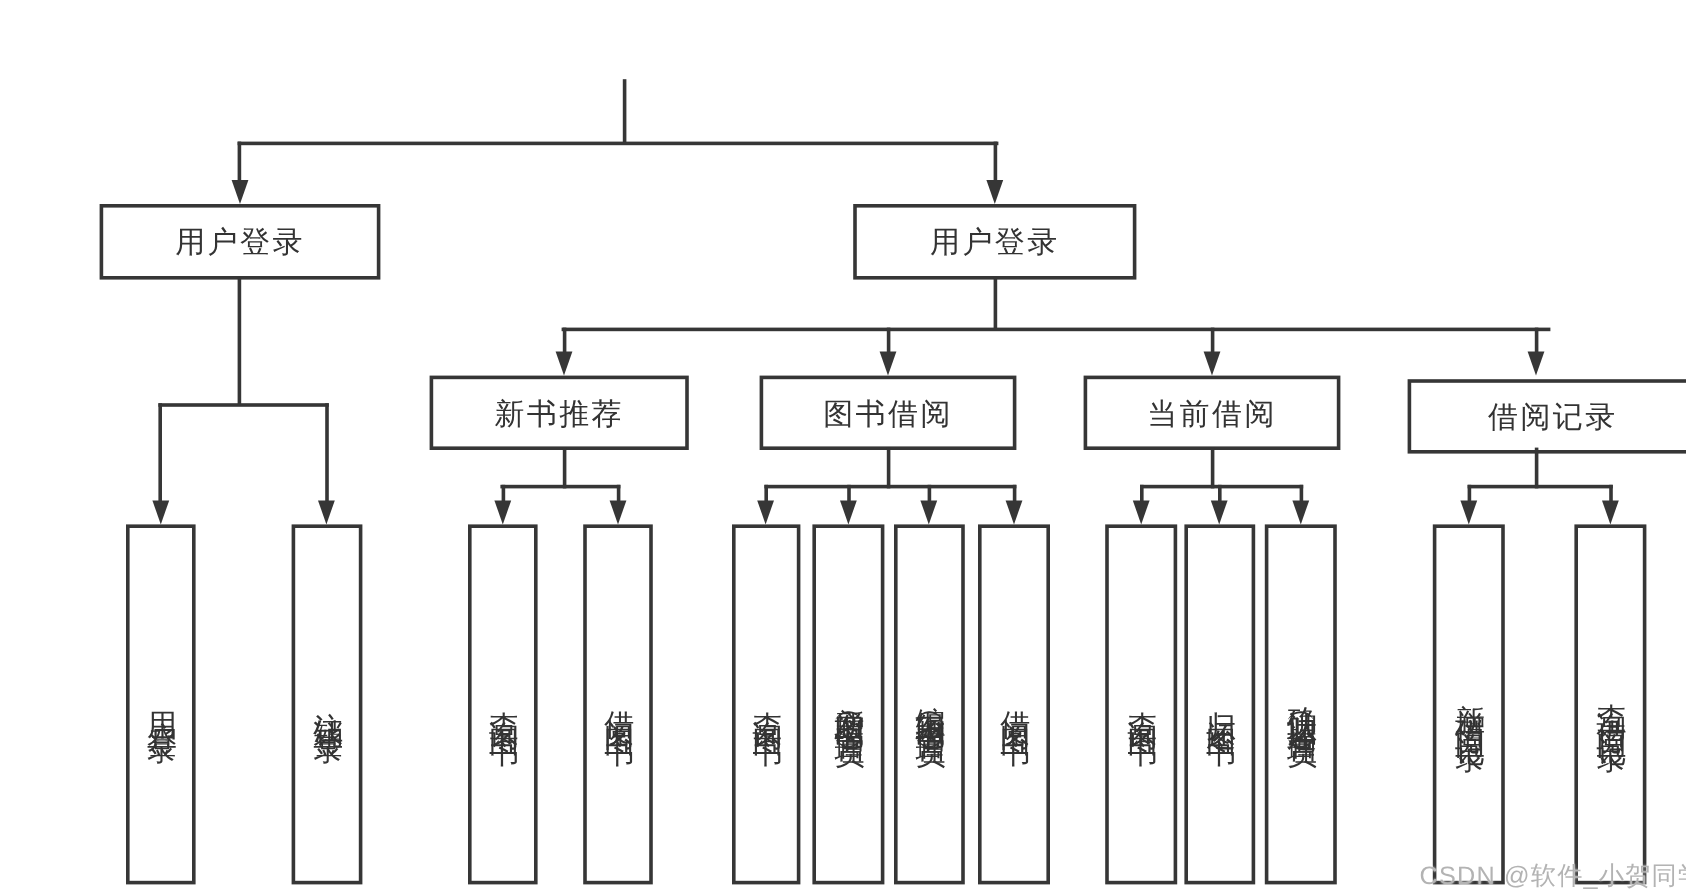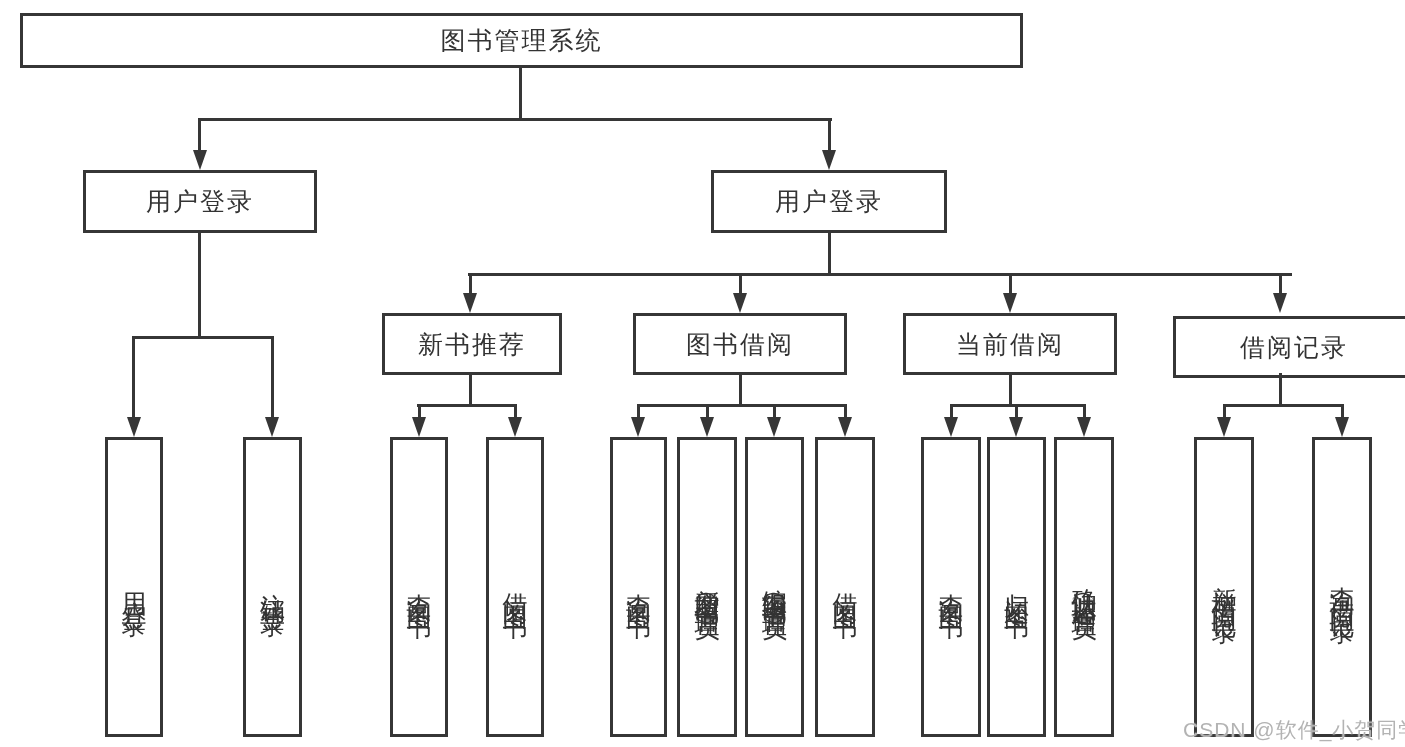--- a/index.html
+++ b/index.html
@@ -46,32 +46,29 @@
     white-space:nowrap;
     z-index:5;
     text-shadow:0 0 2px #ffffff;
   }
 </style>
 </head>
 <body>
 
 <div class="canvas">
 
-  <div class="box" style="left:20px;top:13px;width:1003px;height:55px">
-    <span class="h-label">图书管理系统</span>
-  </div>
 
   <div class="box" style="left:83px;top:170px;width:234px;height:63px">
     <span class="h-label">用户登录</span>
   </div>
   <div class="box" style="left:711px;top:170px;width:236px;height:63px">
     <span class="h-label">用户登录</span>
   </div>
 
-  <div class="box" style="left:382px;top:313px;width:180px;height:62px">
+  <div class="box" style="left:358px;top:313px;width:216px;height:62px">
     <span class="h-label">新书推荐</span>
   </div>
   <div class="box" style="left:633px;top:313px;width:214px;height:62px">
     <span class="h-label">图书借阅</span>
   </div>
   <div class="box" style="left:903px;top:313px;width:214px;height:62px">
     <span class="h-label">当前借阅</span>
   </div>
   <div class="box" style="left:1173px;top:316px;width:242px;height:62px">
     <span class="h-label">借阅记录</span>

